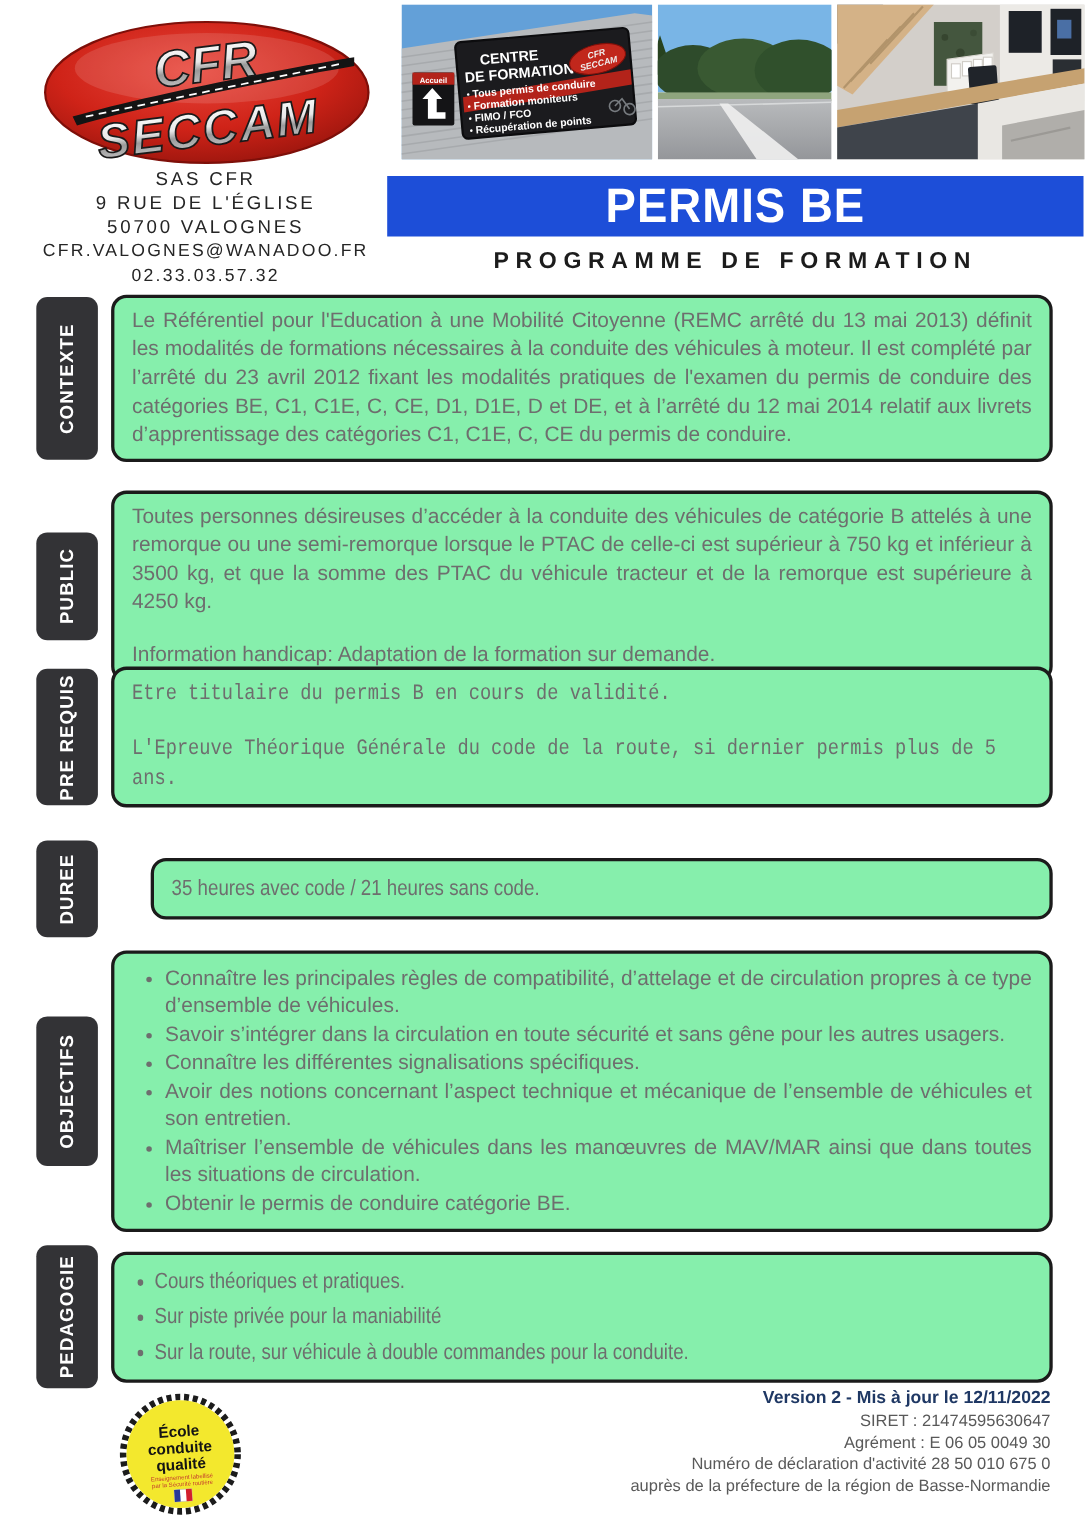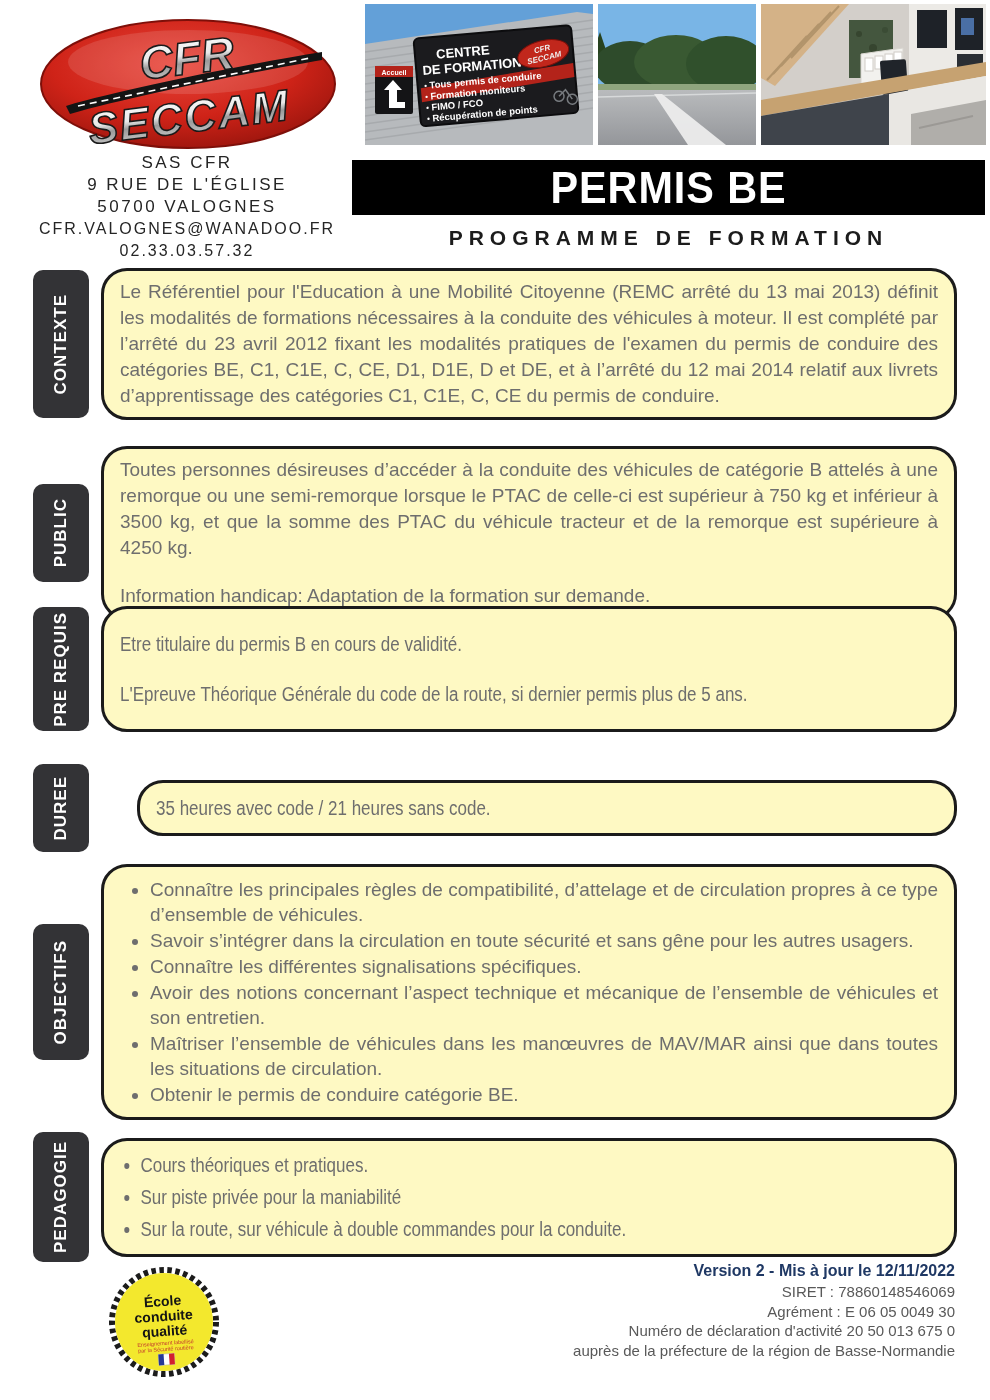--- a/index.html
+++ b/index.html
@@ -9,47 +9,47 @@
   
   .logo-wrap{position:absolute;left:38px;top:18px;width:300px;height:132px;}
   .address{position:absolute;left:8px;top:152px;width:358px;text-align:center;color:#252525;}
   .address div{line-height:22px;}
   .addr-bold{font-size:17px;font-weight:normal;letter-spacing:2.5px;}
   .addr-reg{font-size:16px;letter-spacing:2px;}
 
   .photos{position:absolute;left:365px;top:4px;height:141px;display:flex;gap:5px;}
   .photos svg{display:block;}
 
-  .banner{position:absolute;left:352px;top:160px;width:633px;height:55px;background:#000000;
+  .banner{position:absolute;left:352px;top:160px;width:633px;height:55px;background:#1d4ed8;
           display:flex;align-items:center;justify-content:center;}
   .banner-text{color:#ffffff;font-size:44px;font-weight:bold;letter-spacing:1px;transform:scaleX(.94);}
   .subtitle{position:absolute;left:352px;top:226px;width:633px;text-align:center;
             font-size:21px;font-weight:bold;letter-spacing:6px;color:#1c1c1c;}
 
   
   .row{position:absolute;left:33px;width:924px;display:flex;align-items:center;gap:12px;}
   .tab{width:56px;min-width:56px;background:#333336;border-radius:10px;
        display:flex;align-items:center;justify-content:center;}
   .tab span{writing-mode:vertical-rl;transform:rotate(180deg);color:#fff;font-weight:bold;
             font-size:17px;letter-spacing:1px;white-space:nowrap;}
-  .box{flex:1;border:3.5px solid #1b1b1b;border-radius:26px;background:#fef9c3;
+  .box{flex:1;border:3.5px solid #1b1b1b;border-radius:14px;background:#86efac;
        padding:8px 16px;color:#6e6e6e;font-size:19px;box-sizing:border-box;}
   .box p{margin:0;text-align:justify;line-height:26px;}
   .box p + p{margin-top:22px;}
   .center-col{display:flex;flex-direction:column;justify-content:center;}
   .condensed{transform:scaleX(.85);transform-origin:0 50%;width:117%;}
   .condensed p{text-align:left;font-size:20px;line-height:28px;margin:0;}
   .box ul{margin:0;padding-left:30px;}
   .box li{text-align:justify;line-height:25px;margin:1px 0;}
   .condensed ul{padding-left:24px;}
   .condensed li{text-align:left;font-size:20px;line-height:31px;}
 
   #sec-contexte{top:268px;} #sec-contexte .tab{height:148px;}
   #sec-public{top:446px;}   #sec-public .tab{height:98px;}   #sec-public .box{min-height:150px;}
-  #sec-prerequis{top:606px;}#sec-prerequis .tab{height:124px;}#sec-prerequis .box{min-height:126px;}
+  #sec-prerequis{top:606px;}#sec-prerequis .tab{height:124px;}#sec-prerequis .box{min-height:126px;font-family:Liberation Mono, monospace;}
   #sec-duree{top:764px;}    #sec-duree .tab{height:88px;}     #sec-duree .box{min-height:56px;margin-left:36px;}
   #sec-objectifs{top:864px;}#sec-objectifs .tab{height:136px;}#sec-objectifs .box{min-height:256px;}
   #sec-pedagogie{top:1132px;}#sec-pedagogie .tab{height:130px;}#sec-pedagogie .box{min-height:100px;}
 
   
   .footer{position:absolute;right:35px;top:1260px;text-align:right;}
   .footer .version{font-size:16px;font-weight:bold;color:#1f3864;line-height:22px;}
   .footer .fline{font-size:15px;color:#595959;line-height:19.5px;}
   .badge-wrap{position:absolute;left:106px;top:1264px;width:116px;height:116px;}
 </style>
@@ -270,23 +270,23 @@
           <li>Cours théoriques et pratiques.</li>
           <li>Sur piste privée pour la maniabilité</li>
           <li>Sur la route, sur véhicule à double commandes pour la conduite.</li>
         </ul>
       </div>
     </div>
   </section>
 
   <div class="footer">
     <div class="version">Version 2 - Mis à jour le 12/11/2022</div>
-    <div class="fline">SIRET : 78860148546069</div>
+    <div class="fline">SIRET : 21474595630647</div>
     <div class="fline">Agrément : E 06 05 0049 30</div>
-    <div class="fline">Numéro de déclaration d'activité 20 50 013 675 0</div>
+    <div class="fline">Numéro de déclaration d'activité 28 50 010 675 0</div>
     <div class="fline">auprès de la préfecture de la région de Basse-Normandie</div>
   </div>
 
   <div class="badge-wrap">
     <svg width="116" height="116" viewBox="0 0 116 116">
       <circle cx="58" cy="58" r="52" fill="none" stroke="#1c1c1c" stroke-width="6" stroke-dasharray="4.5 3.5"></circle>
       <circle cx="58" cy="58" r="49" fill="#f3e82d"></circle>
       <g transform="rotate(-4 58 58)" font-family="Liberation Sans, sans-serif">
         <text x="58" y="42" text-anchor="middle" font-size="14" font-weight="bold" fill="#141414">École</text>
         <text x="58" y="57" text-anchor="middle" font-size="14" font-weight="bold" fill="#141414">conduite</text>

